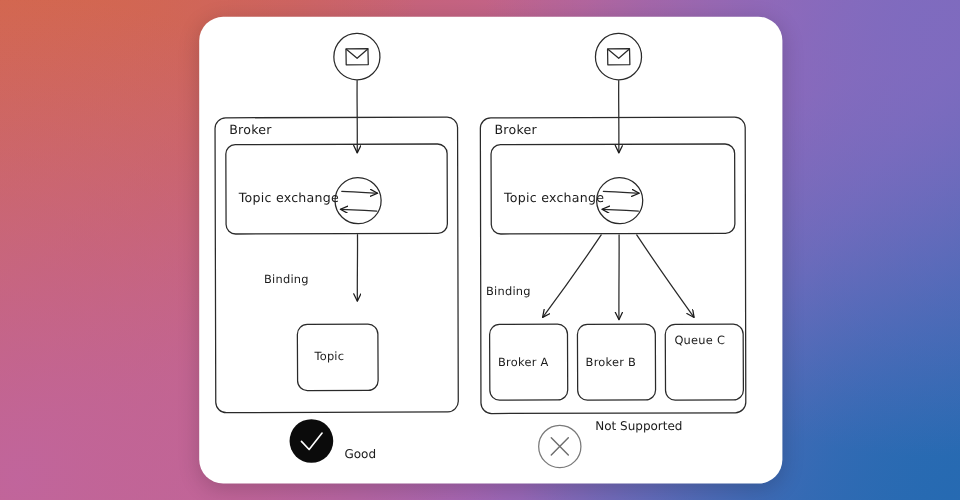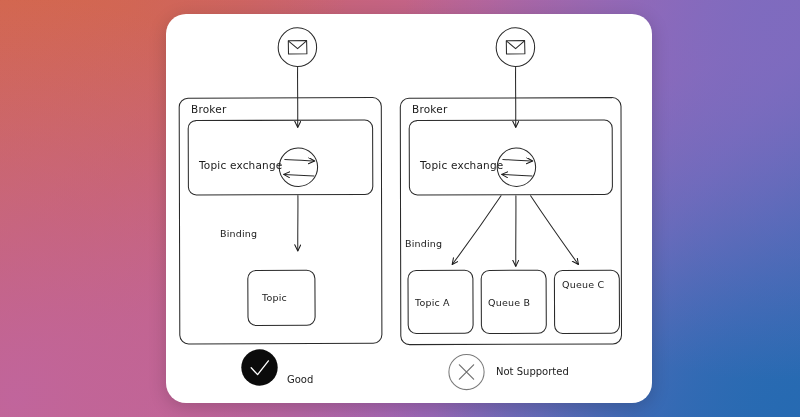--- a/index.html
+++ b/index.html
@@ -197,20 +197,20 @@
     <div class="hand-text t-queue" style="left:96px; top:278px;">Topic</div>
 
     <div class="badge-label" style="left:121px; top:360px;">Good</div>
 
     <div class="hand-text t-broker" style="left:246px; top:89px;">Broker</div>
 
     <div class="hand-text t-topic" style="left:254px; top:112px;">Topic exchange</div>
 
     <div class="hand-text t-binding" style="left:239px; top:224px;">Binding</div>
 
-    <div class="hand-text t-queue" style="left:249px; top:283px;">Topic A</div>
-    <div class="hand-text t-queue" style="left:322px; top:283px;">Queue B</div>
+    <div class="hand-text t-queue" style="left:249px; top:283px;">Broker A</div>
+    <div class="hand-text t-queue" style="left:322px; top:283px;">Broker B</div>
     <div class="hand-text t-queue" style="left:396px; top:265px;">Queue C</div>
 
-    <div class="badge-label" style="left:330px; top:352px;">Not Supported</div>
+    <div class="badge-label" style="left:330px; top:336px;">Not Supported</div>
 
   </div>
 </div>
 
 </body></html>

